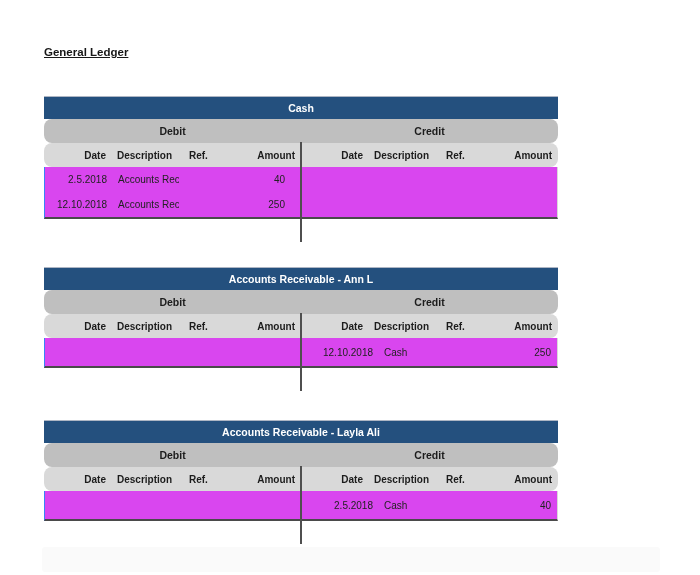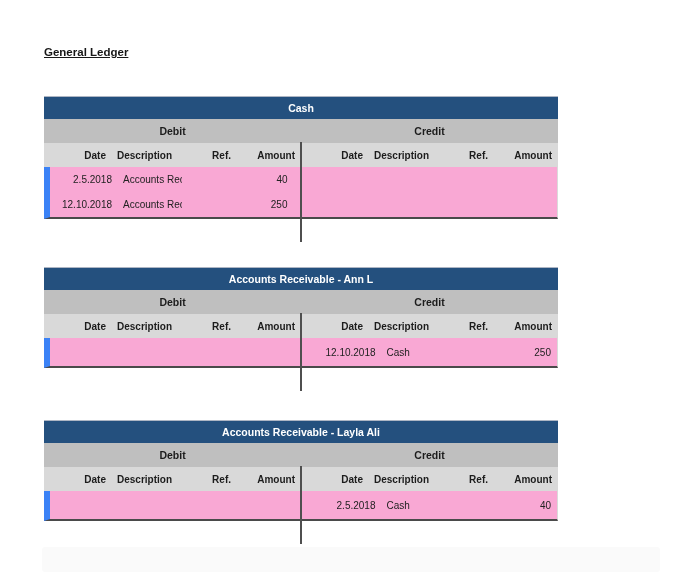--- a/index.html
+++ b/index.html
@@ -26,46 +26,46 @@
   .acct-2 { top:420px; }
   .t-title {
     height:23px;
     background:#24507E;
     color:#ffffff;
     font-weight:bold; font-size:10.5px;
     display:flex; align-items:center; justify-content:center;
     border-top:1px solid #aeb6c4;
   }
   .t-lower { position:relative; }
-  .band { display:grid; grid-template-columns:1fr 1fr; }
+  .band { display:grid; grid-template-columns:1fr 1fr;border-radius:8px; }
   .side-band {
     height:24px; background:#BFBFBF;
     font-weight:bold; font-size:10.5px; color:#1c1c1c;
   }
   .side-band .half { display:flex; align-items:center; justify-content:center; }
   .col-band {
     height:24px; background:#D9D9D9;
     font-weight:bold; font-size:10px; color:#1c1c1c;
   }
   .cols, .row {
     display:grid;
     grid-template-columns:54px 1fr 42px 70px;
     align-items:center;
     margin-left:12px;
   }
   .c-date { text-align:right; padding-right:4px; white-space:nowrap; }
   .c-desc { padding-left:7px; white-space:nowrap; overflow:hidden; }
-  .c-ref  { text-align:right; }
+  .c-ref  { text-align:left; }
   .c-amt  { text-align:right; padding-right:6px; }
   .col-band .c-amt { }
   .t-body {
     display:grid; grid-template-columns:1fr 1fr;
-    background:#f9a8d4;
+    background:#d946ef;
     border-bottom:2px solid #4a4a4a;
-    border-left:6px solid #3b82f6;
+    border-left:1px solid #3b82f6;
     border-right:1px solid #dadada;
     gap:20px;
   }
   .t-body.tall  { min-height:50px; }
   .t-body.short { min-height:30px; padding-top:2px; }
   .row { height:25px; font-size:10px; color:#222; }
   .t-divider {
     position:absolute;
     left:50%; transform:translateX(-50%);
     top:23px; bottom:-23px;

